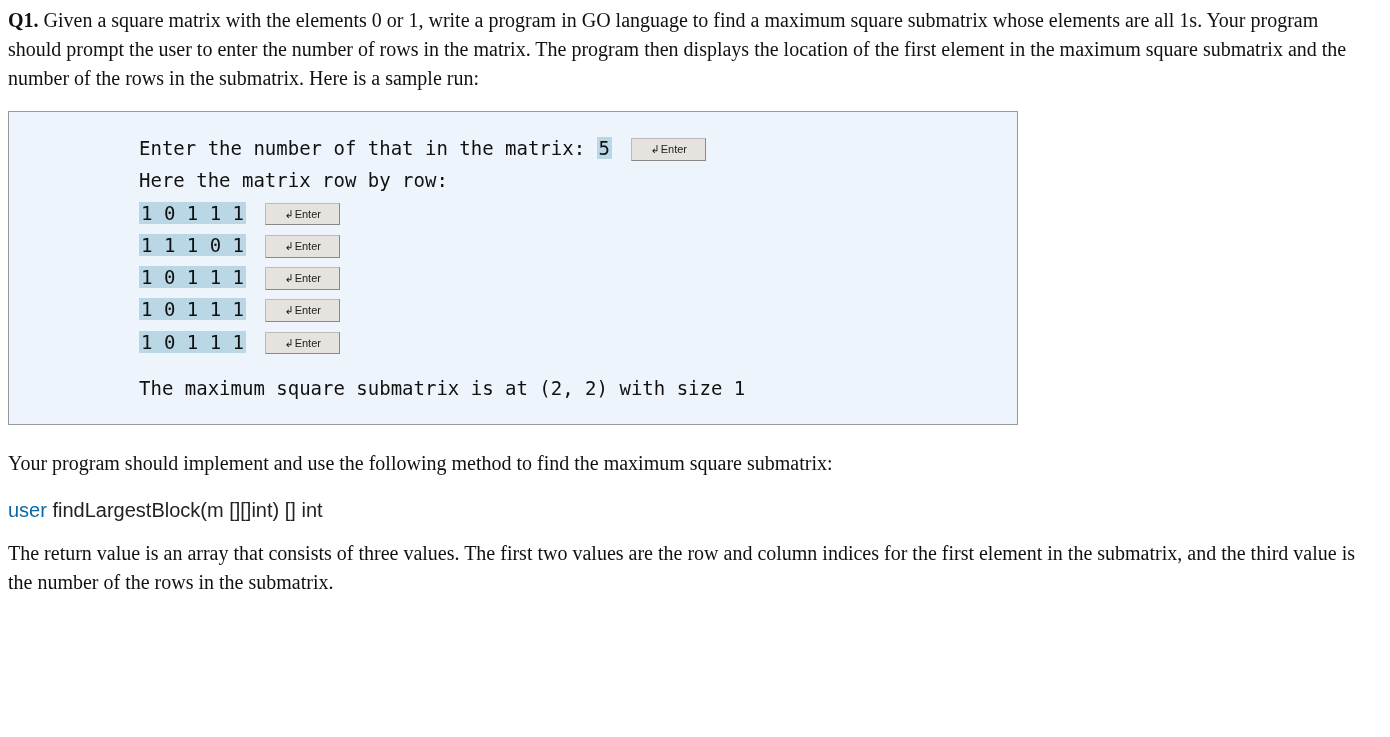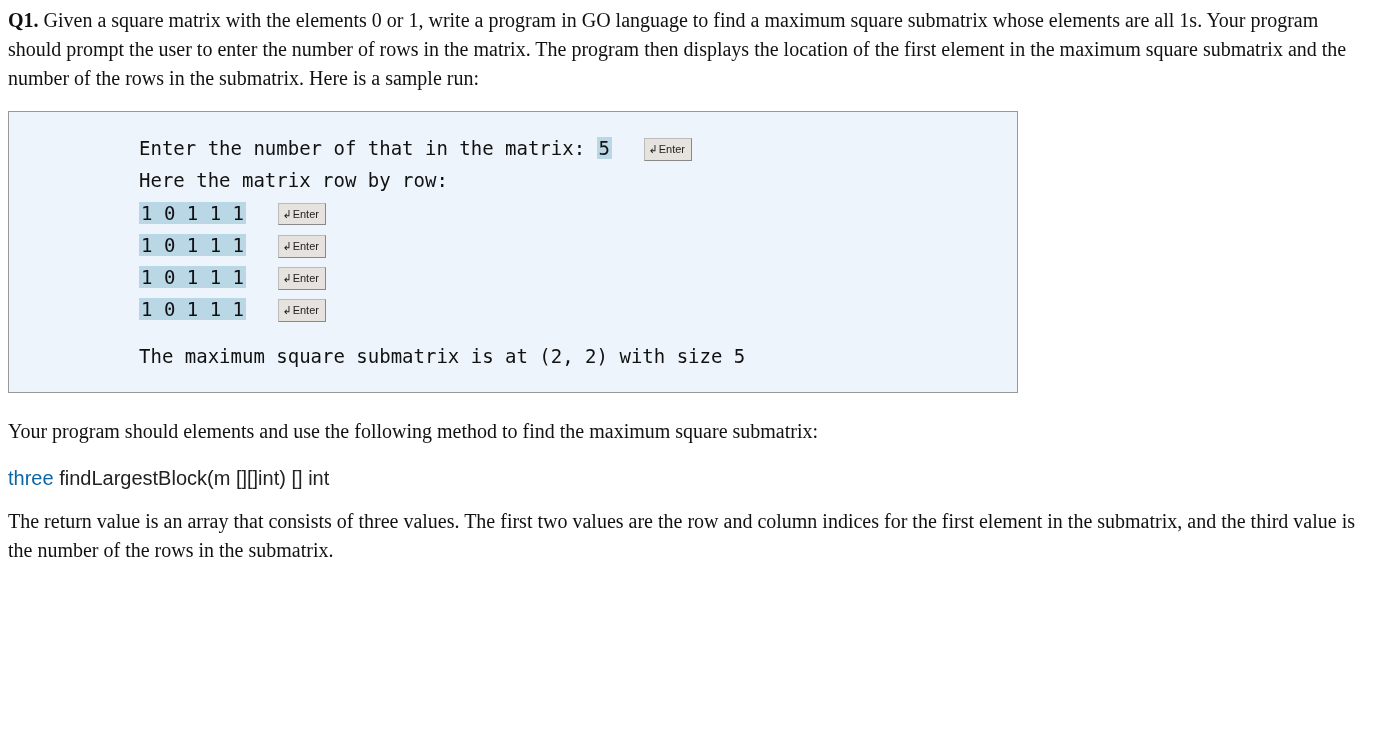--- a/index.html
+++ b/index.html
@@ -34,22 +34,22 @@
   .term-line {
     margin: 0;
   }
   .user-input {
     background: #bad7e6;
     padding: 0 2px;
   }
   .enter-key {
     display: inline-block;
     min-width: 48px;
-    padding: 1px 3px;
-    margin-left: 21px;
+    padding: 1px 18px;
+    margin-left: 8px;
     font-family: Verdana, Arial, sans-serif;
     font-size: 11px;
     color: #222;
     background: #e6e2dd;
     border: 1px solid #888;
     border-top-color: #bbb;
     border-left-color: #bbb;
     vertical-align: 2px;
     box-sizing: border-box;
   }
@@ -86,34 +86,38 @@
     <span class="enter-key">Enter</span>
   </div>
   <div class="term-line">
     <span>Here the matrix row by row:</span>
   </div>
   <div class="term-line">
     <span class="user-input">1 0 1 1 1</span>
     <span class="enter-key">Enter</span>
   </div>
   <div class="term-line">
+    <span class="user-input">1 1 1 0 1</span>
+    <span class="enter-key">Enter</span>
+  </div>
+  <div class="term-line">
     <span class="user-input">1 0 1 1 1</span>
     <span class="enter-key">Enter</span>
   </div>
   <div class="term-line">
     <span class="user-input">1 0 1 1 1</span>
     <span class="enter-key">Enter</span>
   </div>
   <div class="term-line">
     <span class="user-input">1 0 1 1 1</span>
     <span class="enter-key">Enter</span>
   </div>
   <div class="gap"></div>
-  <div class="term-line">The maximum square submatrix is at (2, 2) with size 5</div>
+  <div class="term-line">The maximum square submatrix is at (2, 2) with size 1</div>
 </div>
 
-<p class="para">Your program should elements and use the following method to find the maximum square submatrix:</p>
+<p class="para">Your program should implement and use the following method to find the maximum square submatrix:</p>
 
 <p class="sig">
-  <span class="kw">three</span><span> findLargestBlock(m [][]int) [] int</span>
+  <span class="kw">user</span><span> findLargestBlock(m [][]int) [] int</span>
 </p>
 
 <p class="para">The return value is an array that consists of three values. The first two values are the row and column indices for the first element in the submatrix, and the third value is the number of the rows in the submatrix.</p>
 
 </body></html>

